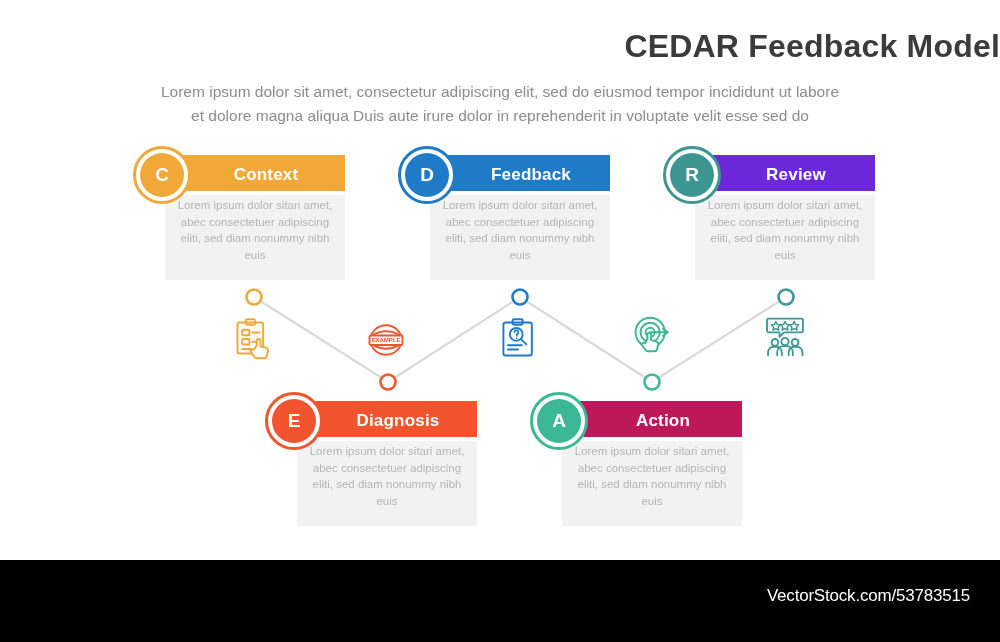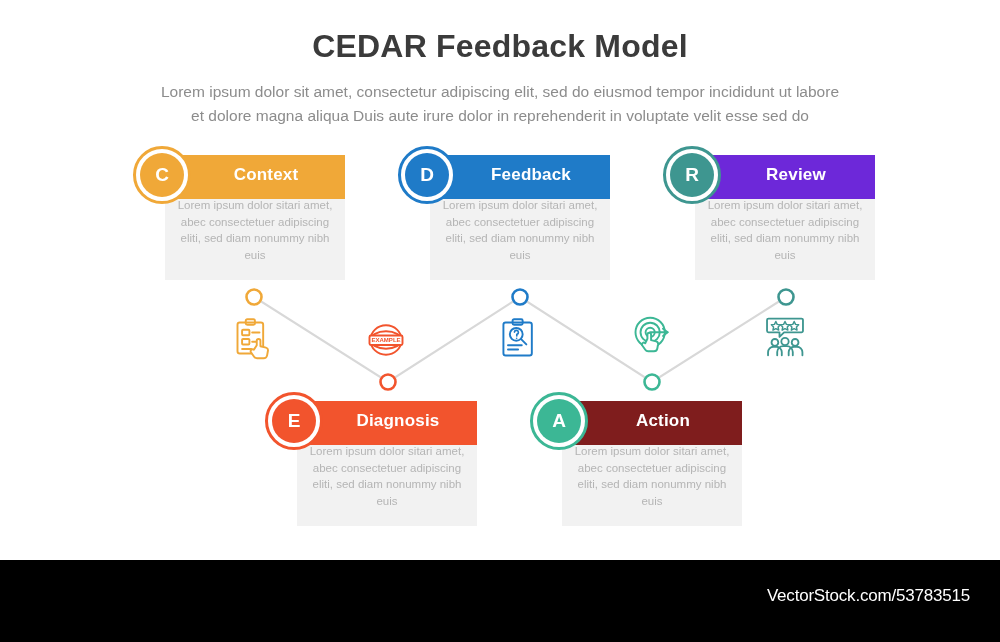--- a/index.html
+++ b/index.html
@@ -4,33 +4,33 @@
 <style>
   html,body{margin:0;padding:0;}
   body{
     width:1000px;height:642px;background:#ffffff;overflow:hidden;
     font-family:"Liberation Sans",sans-serif;position:relative;
   }
   #stage{position:absolute;left:0;top:0;width:1000px;height:642px;background:#fff;}
 
   
   .title{
-    position:absolute;left:0;top:28px;width:1000px;text-align:center;
+    position:absolute;left:0;top:28px;width:1000px;text-align:right;
     font-size:32px;font-weight:bold;color:#3b3b3b;letter-spacing:.2px;
   }
   .subtitle{
     position:absolute;left:50px;top:80px;width:900px;text-align:center;
     font-size:15.5px;line-height:24px;color:#8c8c8c;font-weight:normal;
   }
   .subtitle .ln{display:block;}
 
   
   .card{position:absolute;width:180px;}
   .card .bar{
-    position:absolute;left:0;top:0;width:180px;height:44px;
+    position:absolute;left:0;top:0;width:180px;height:36px;
   }
   .card .bar .label{
     position:absolute;left:0;top:0;width:180px;height:40px;
     display:flex;align-items:center;justify-content:center;
     color:#ffffff;font-size:17px;font-weight:bold;padding-left:22px;
     box-sizing:border-box;letter-spacing:.2px;
   }
   .card .badge{
     position:absolute;left:-32px;top:-9px;width:58px;height:58px;border-radius:50%;
     background:#fff;box-sizing:border-box;border:3px solid #ccc;
@@ -190,21 +190,21 @@
       <div class="label">Diagnosis</div>
     </div>
     <div class="badge" style="border-color:#F2542D;">
       <div class="inner" style="background:#F2542D;">E</div>
     </div>
     <div class="body-text">Lorem ipsum dolor sitari amet, abec consectetuer adipiscing eliti, sed diam nonummy nibh euis</div>
   </div>
 
   <div class="card" style="left:562px;top:401px;">
     <div class="panel"></div>
-    <div class="bar" style="background:#7f1d1d;">
+    <div class="bar" style="background:#be185d;">
       <div class="label">Action</div>
     </div>
     <div class="badge" style="border-color:#3CB795;">
       <div class="inner" style="background:#3CB795;">A</div>
     </div>
     <div class="body-text">Lorem ipsum dolor sitari amet, abec consectetuer adipiscing eliti, sed diam nonummy nibh euis</div>
   </div>
 
   <div class="footer">
     <div class="url">VectorStock.com/53783515</div>

